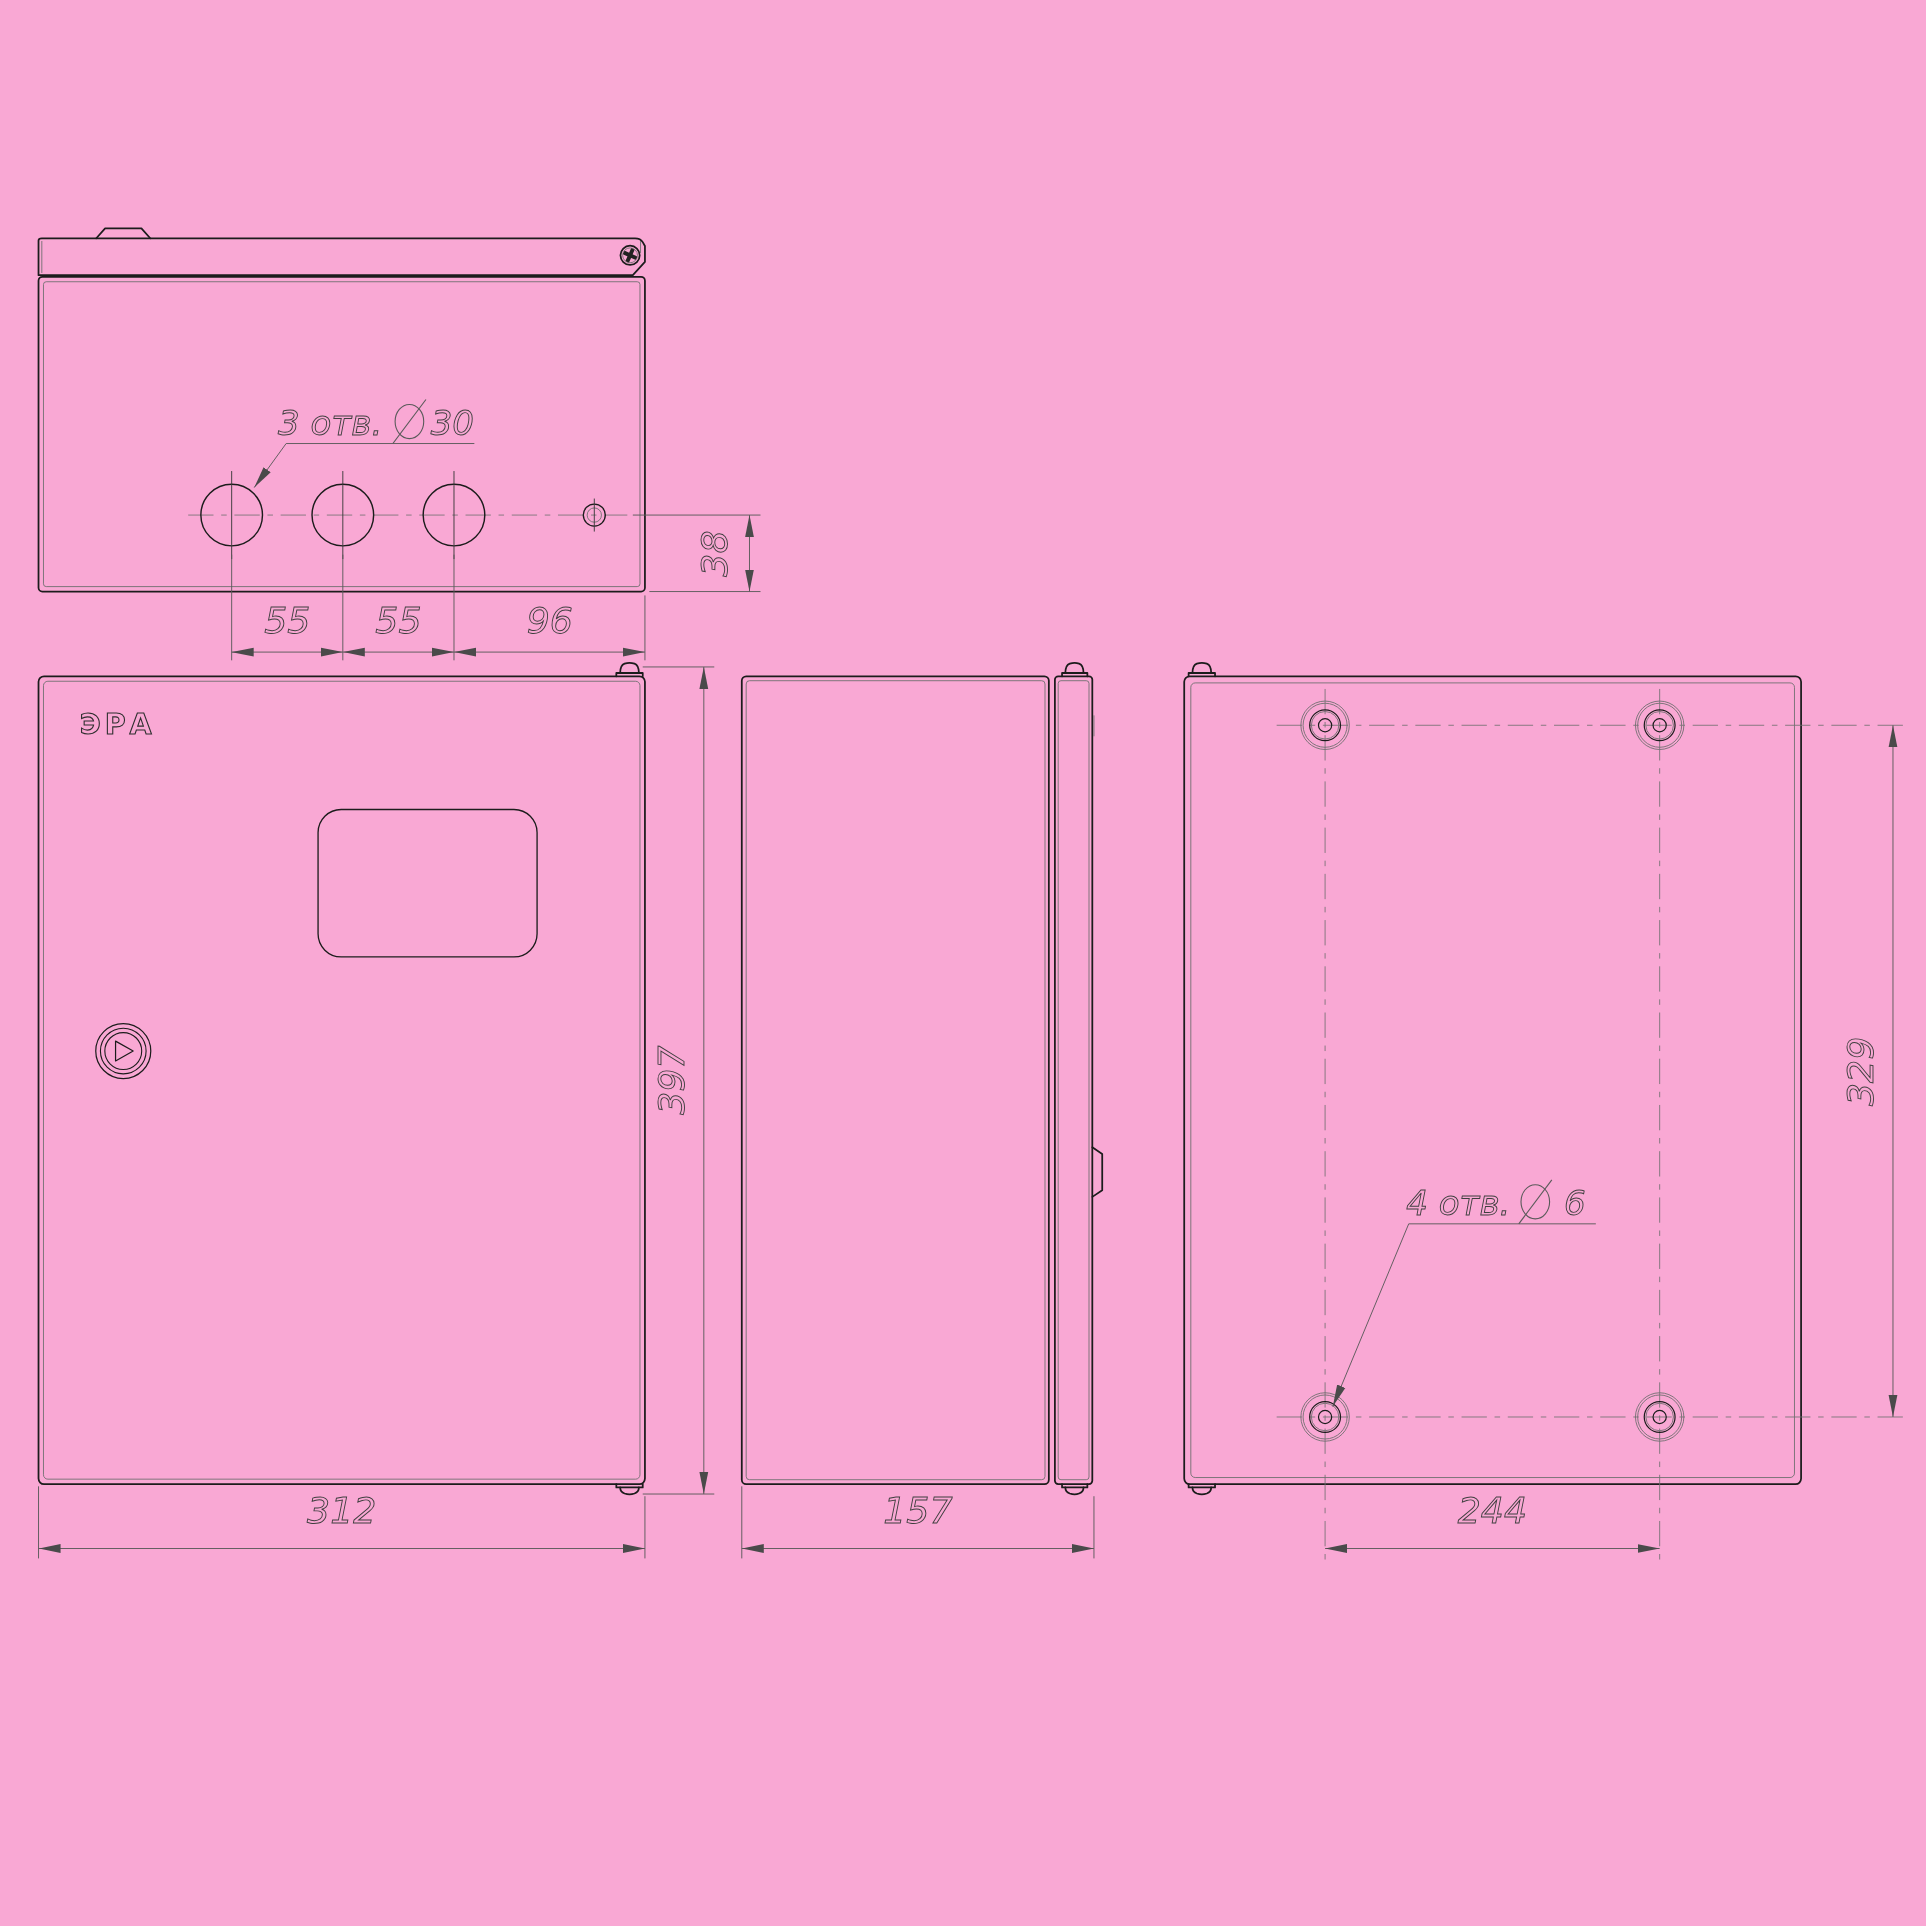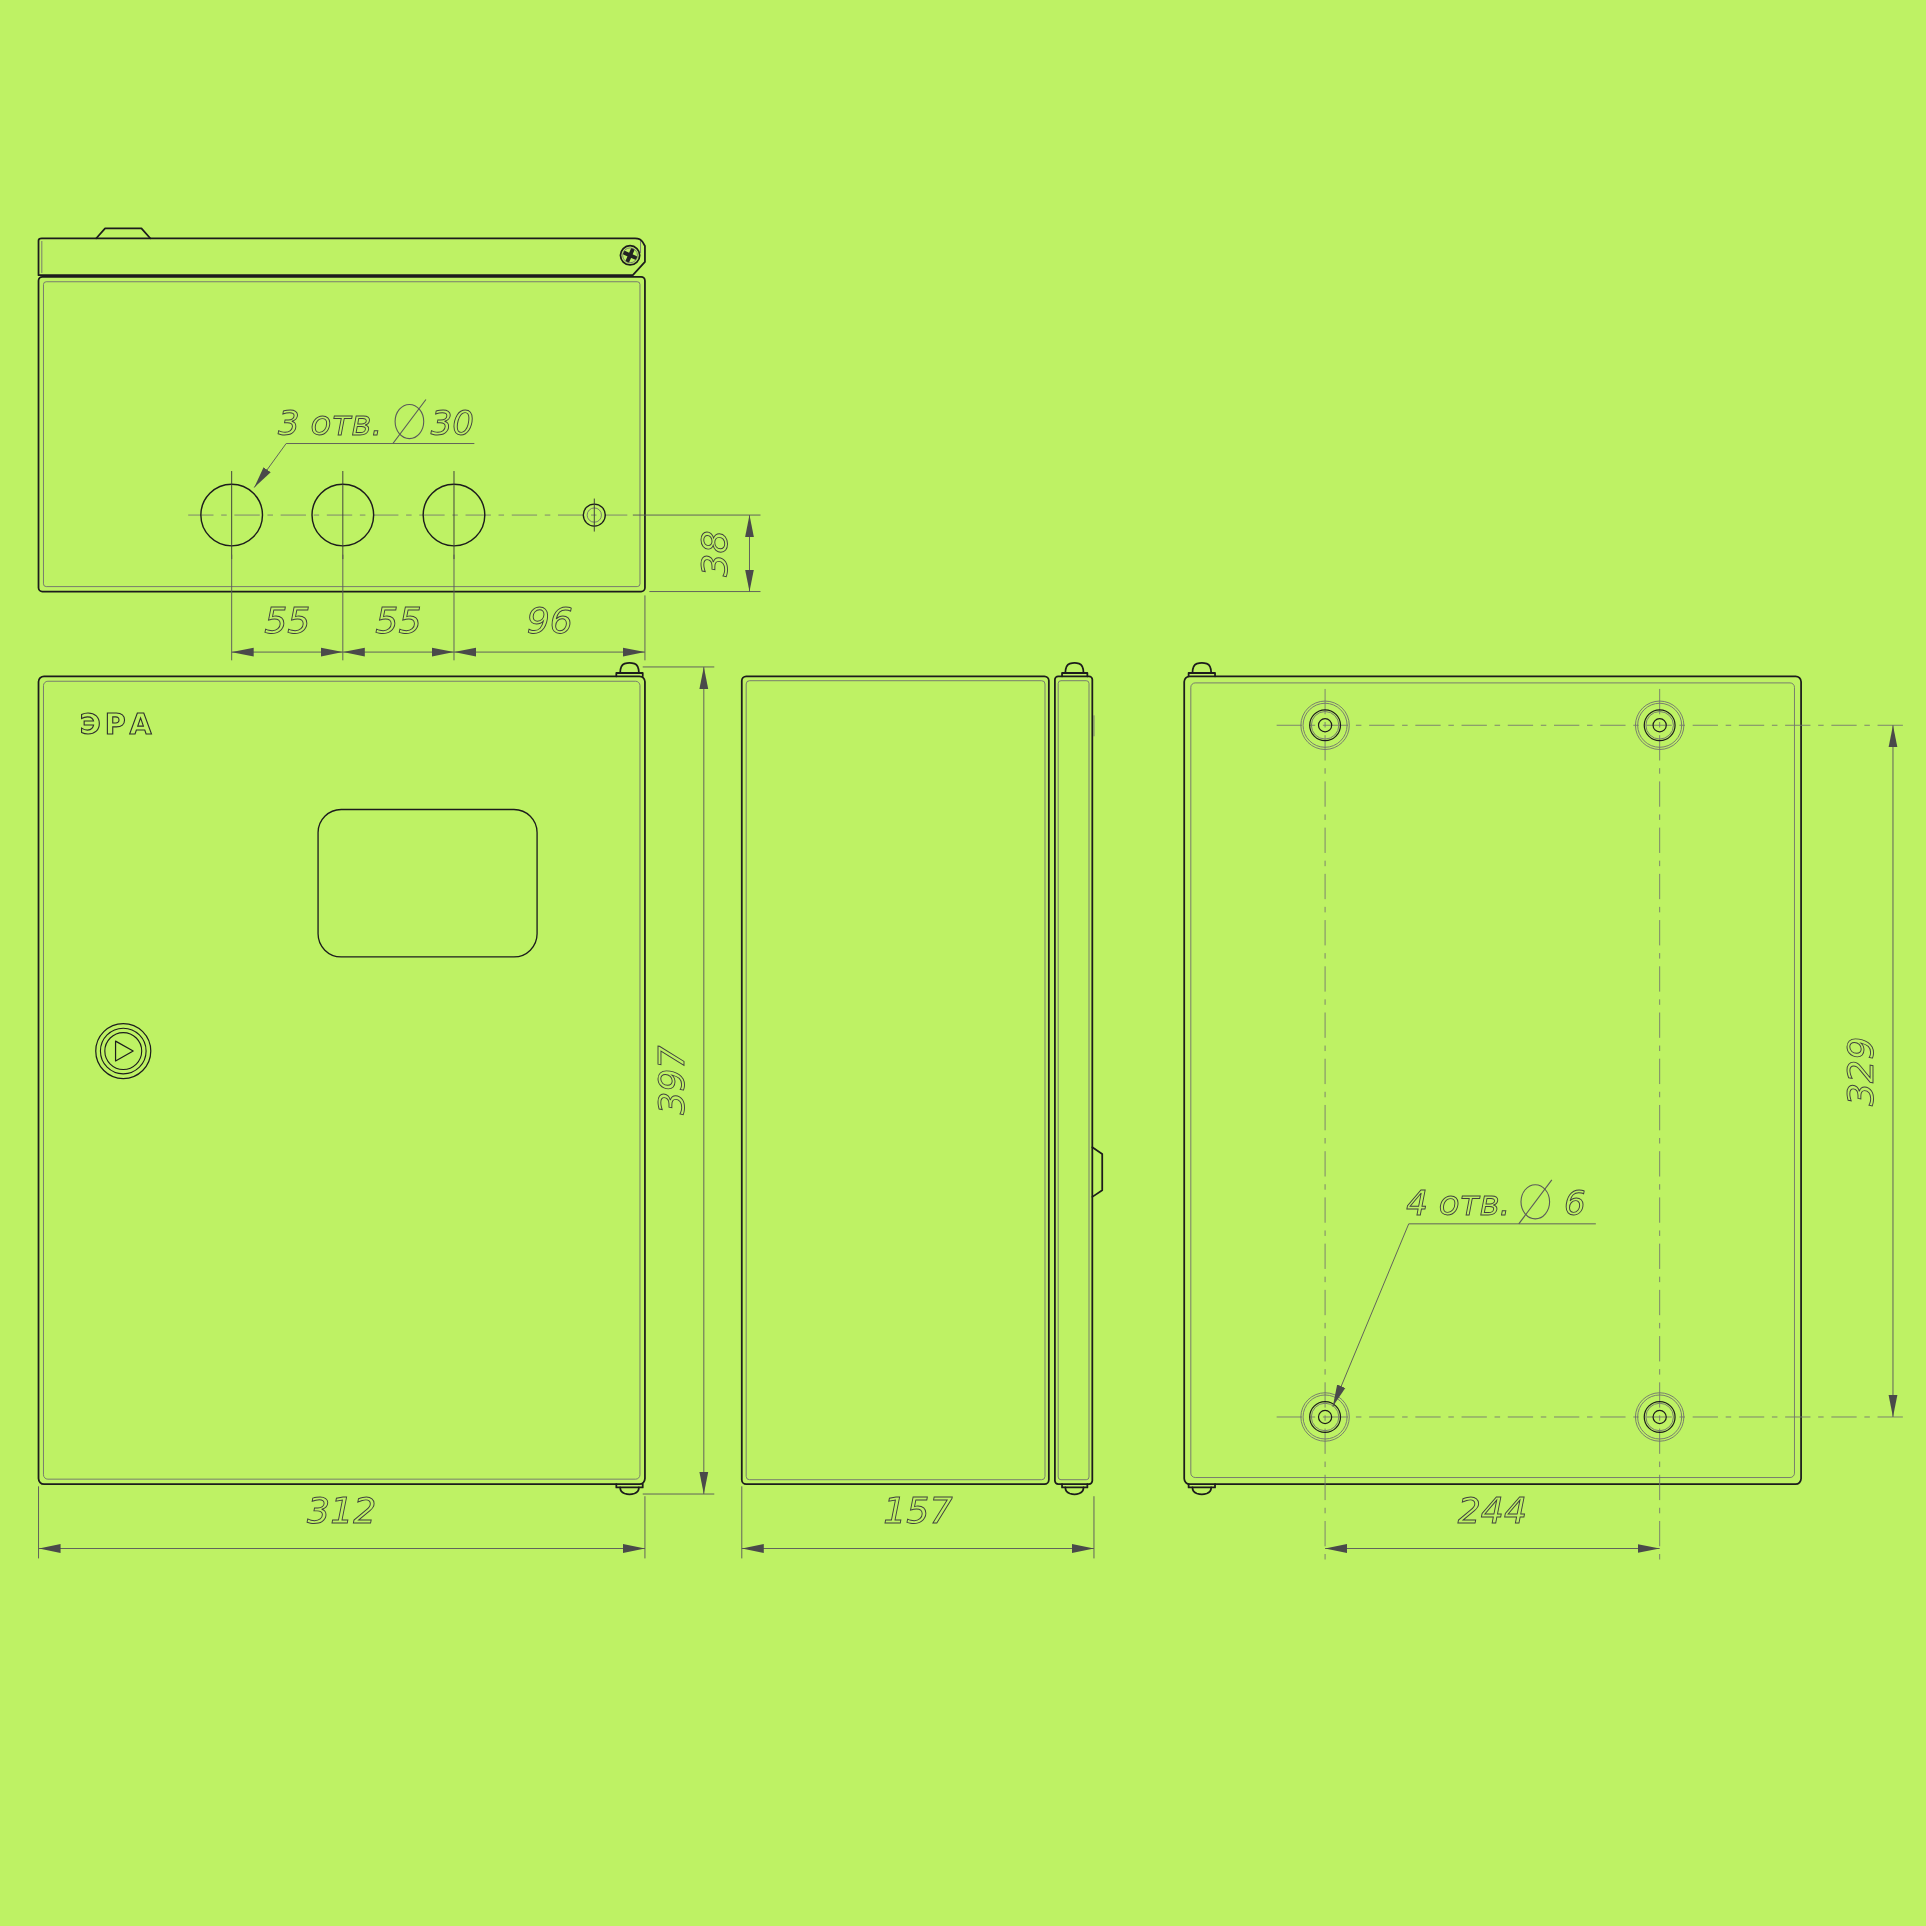--- a/index.html
+++ b/index.html
@@ -1,16 +1,16 @@
 <!DOCTYPE html>
 <html style="font-size:8.8px"><head>
 <meta charset="utf-8">
 <style>
   html,body{margin:0;padding:0;background:#ffffff;}
-  .page{width:1926px;height:1926px;background:#bef264;position:relative;font-family:"DejaVu Sans",sans-serif;}
+  .page{width:1926px;height:1926px;background:#f9a8d4;position:relative;font-family:"DejaVu Sans",sans-serif;}
   svg{display:block;}
   .obj{stroke:#1c1c1c;stroke-width:3.2;fill:none;stroke-linejoin:round;stroke-linecap:round;}
   .obj2{stroke:#6e6e6e;stroke-width:1.6;fill:none;stroke-linejoin:round;}
   .dim{stroke:#5a5a5a;stroke-width:1.7;fill:none;}
   .cl{stroke:#707070;stroke-width:1.5;fill:none;stroke-dasharray:46 14 10 14;}
   .tick{stroke:#3a3a3a;stroke-width:1.7;fill:none;}
   .dimtxt{font-family:"DejaVu Sans",sans-serif;font-style:italic;font-size:66px;fill:none;stroke:#3f3f3f;stroke-width:1.7;text-anchor:middle;}
   .notetxt{font-family:"DejaVu Sans",sans-serif;font-style:italic;font-size:62px;fill:none;stroke:#3f3f3f;stroke-width:1.7;text-anchor:middle;}
   .brandtxt{font-family:"DejaVu Sans",sans-serif;font-weight:bold;font-size:52px;letter-spacing:7px;fill:none;stroke:#2e2e2e;stroke-width:2;}
   .fill-dark{fill:#222;stroke:none;}

